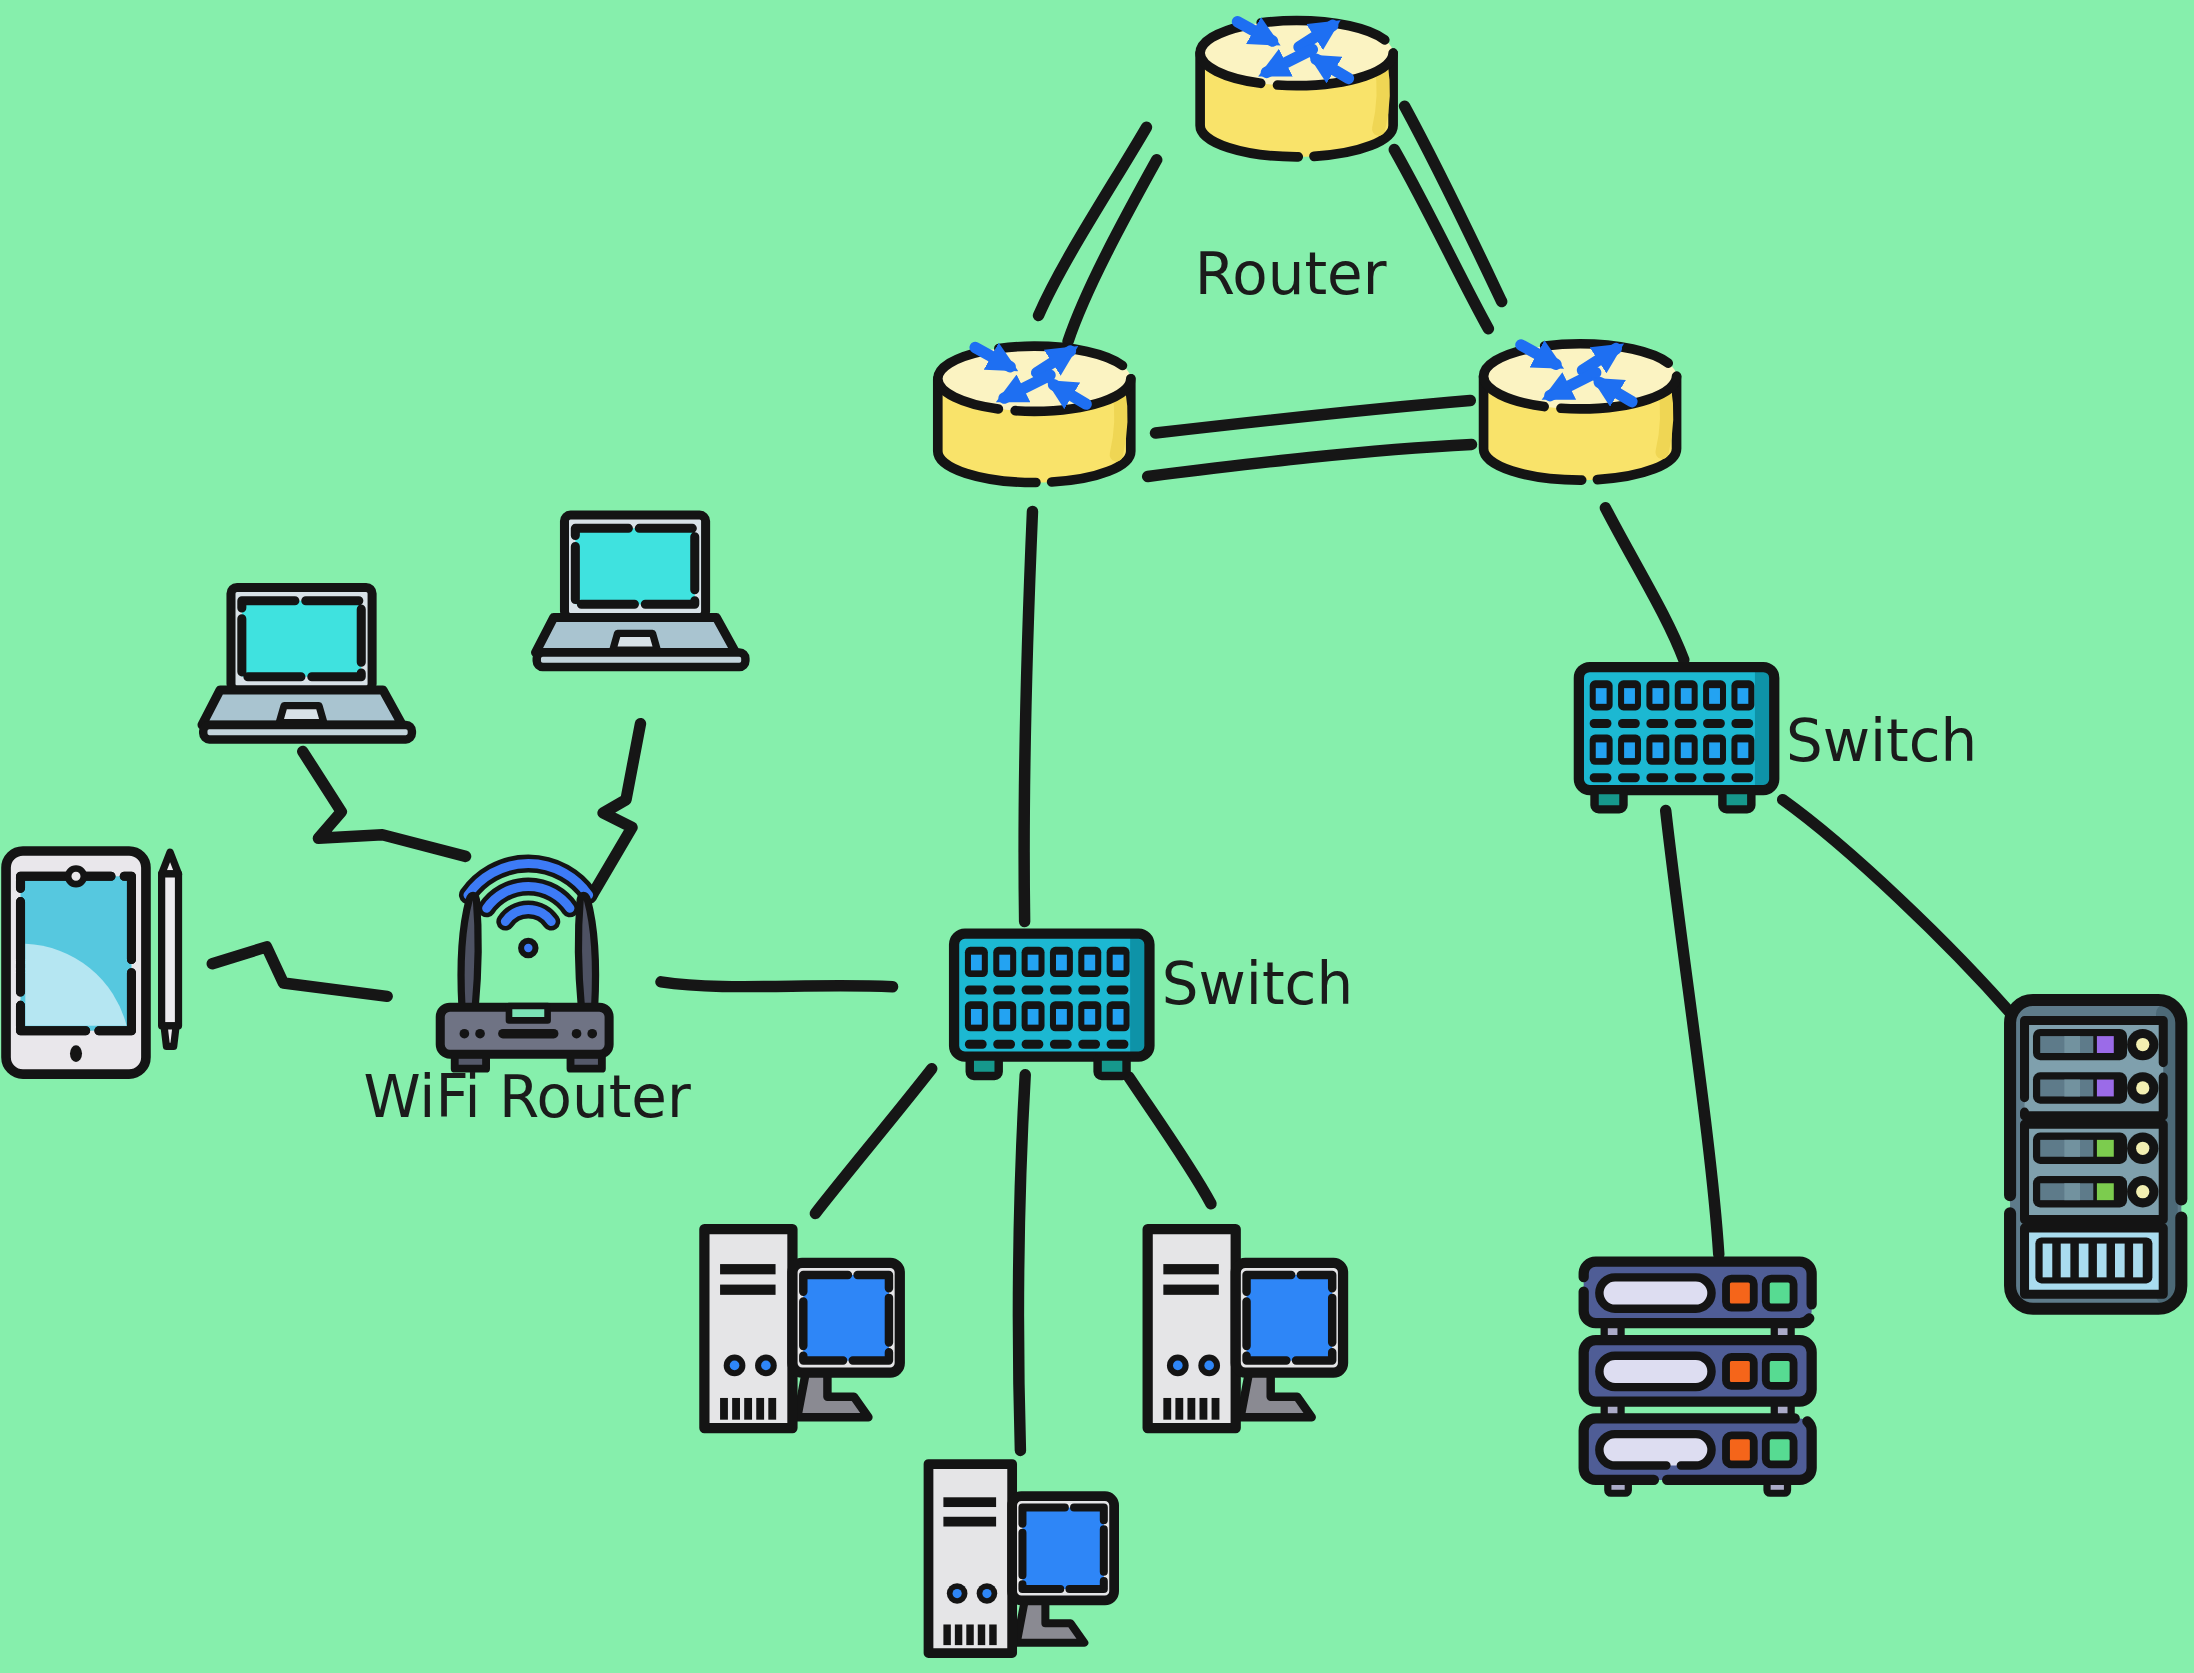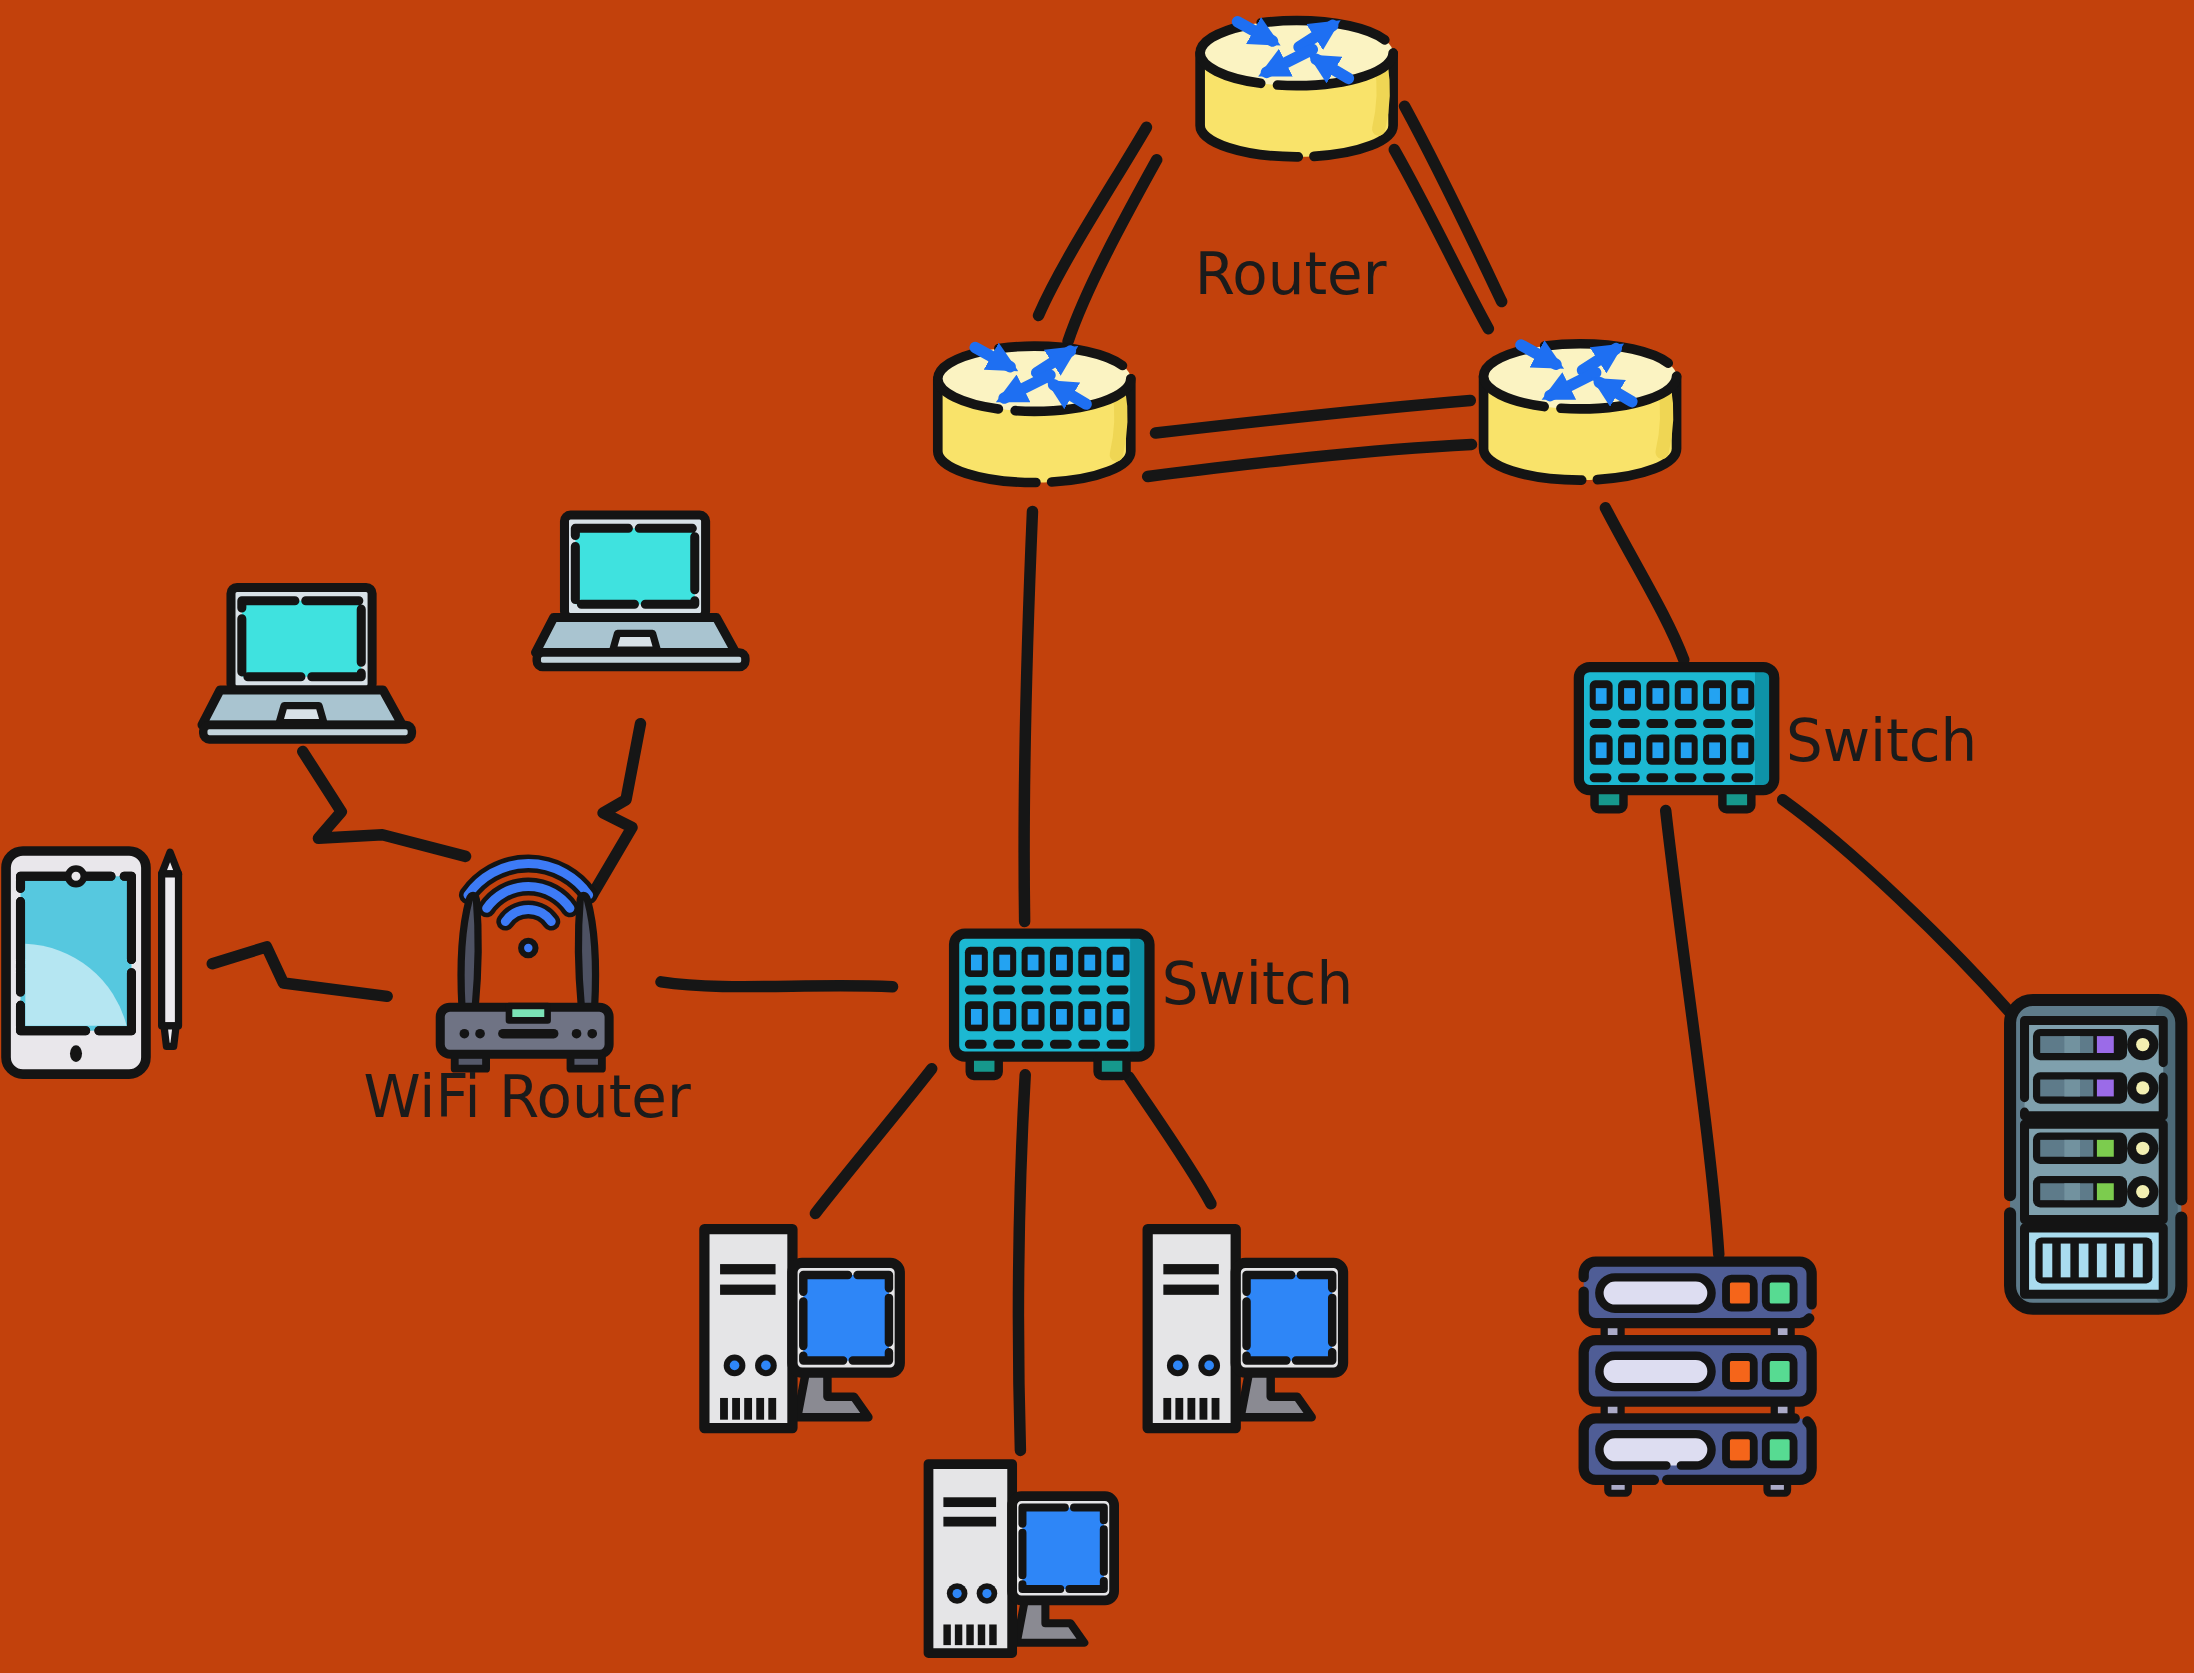--- a/index.html
+++ b/index.html
@@ -1,16 +1,16 @@
 <!DOCTYPE html>
 <html style="font-size:9.7px"><head>
 <meta charset="utf-8">
 <style>
   html,body{margin:0;padding:0;background:#f5f4f6;}
-  .stage{position:relative;width:2194px;height:1673px;background:#c2410c;overflow:hidden;}
+  .stage{position:relative;width:2194px;height:1673px;background:#86efac;overflow:hidden;}
   svg{display:block;}
   .edge{fill:none;stroke:#161616;stroke-width:19;stroke-linecap:round;stroke-linejoin:round;}
   .lbl{font-family:"DejaVu Sans", sans-serif;font-size:96px;font-weight:500;fill:#1b1b1b;text-anchor:middle;}
   .ol{stroke:#141414;stroke-linecap:round;stroke-linejoin:round;}
 </style>
 </head>
 <body>
 
 <div class="stage">
 <svg width="2194" height="1673" viewBox="0 0 3638 2774" xmlns="http://www.w3.org/2000/svg">

